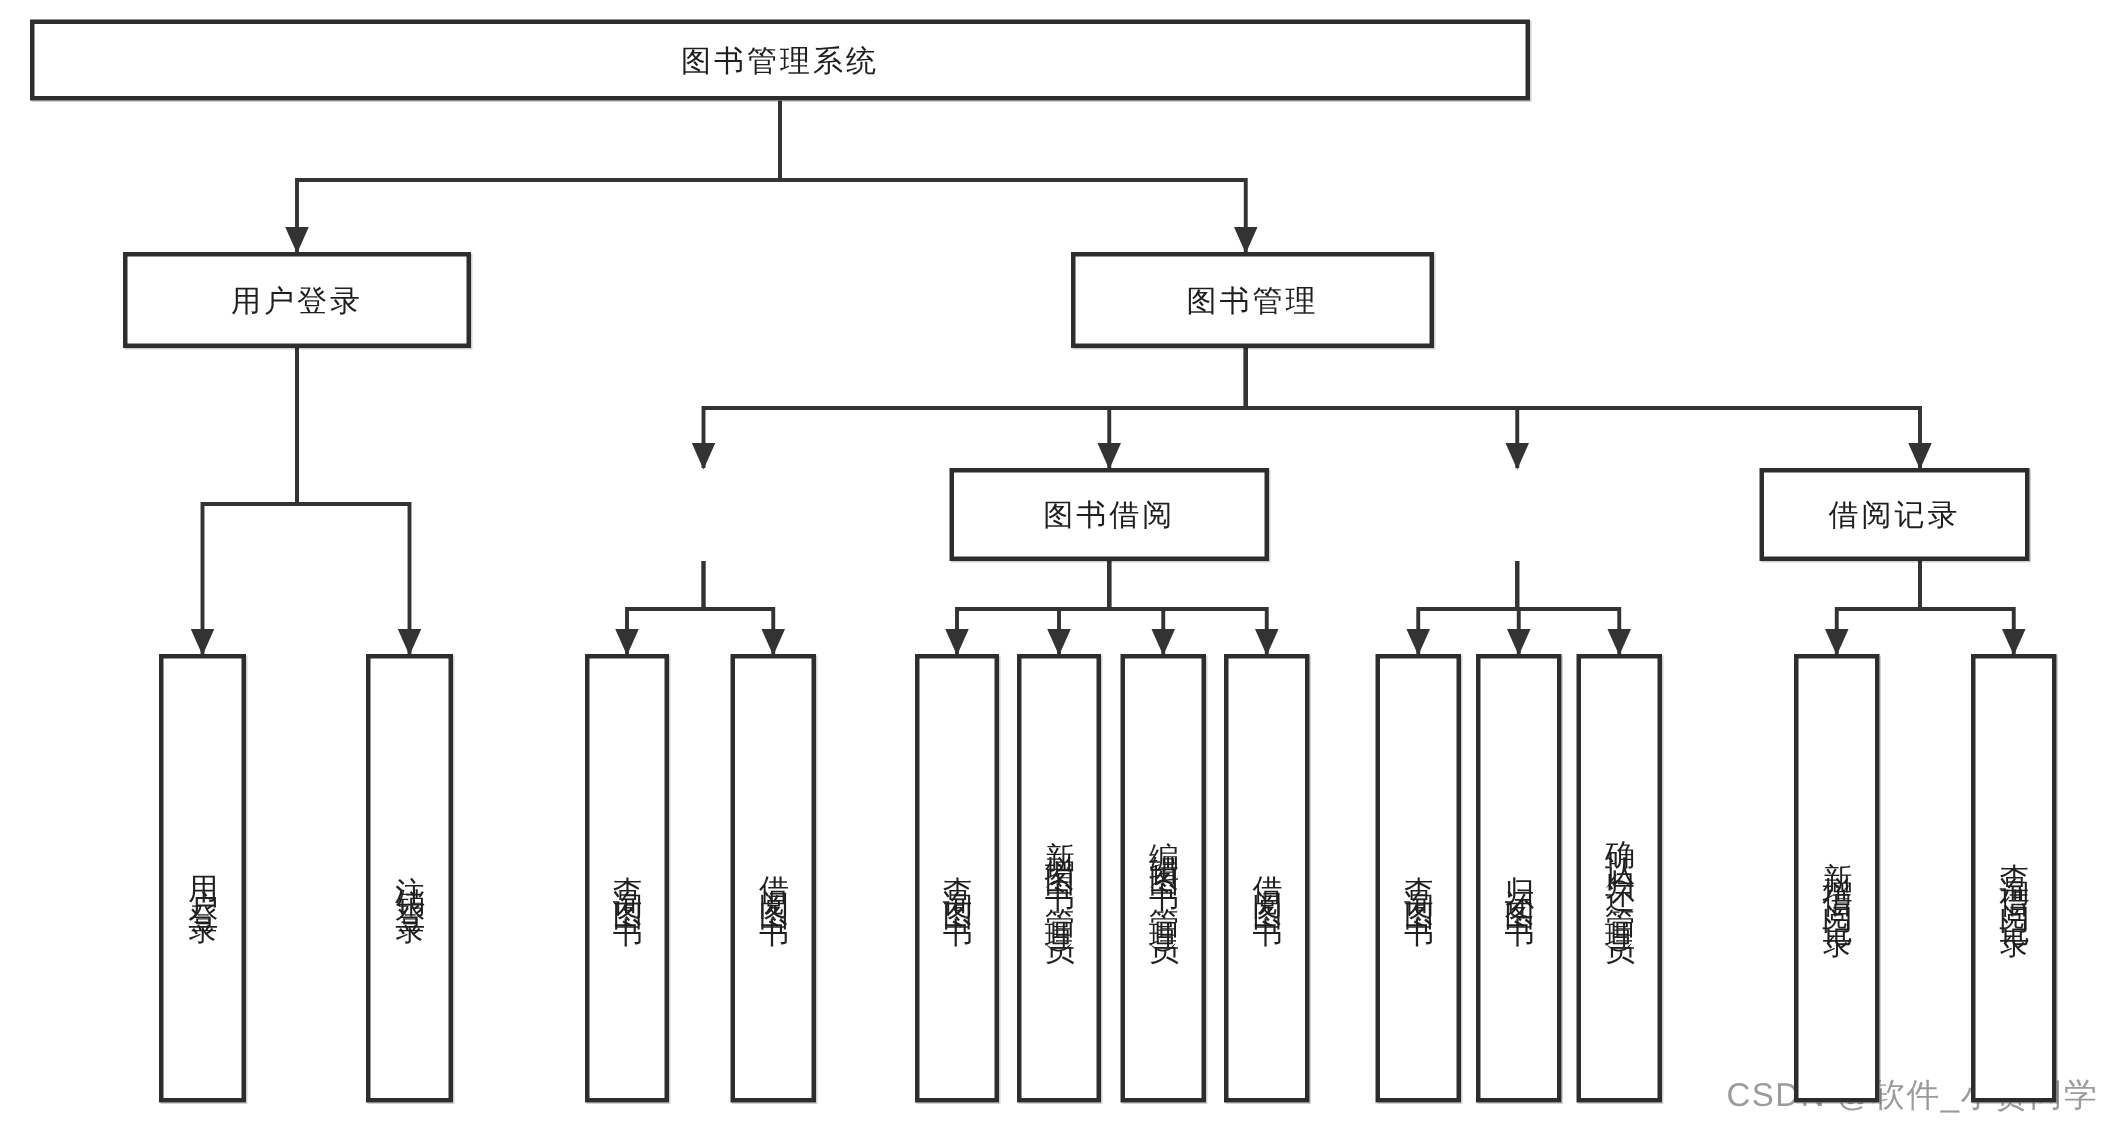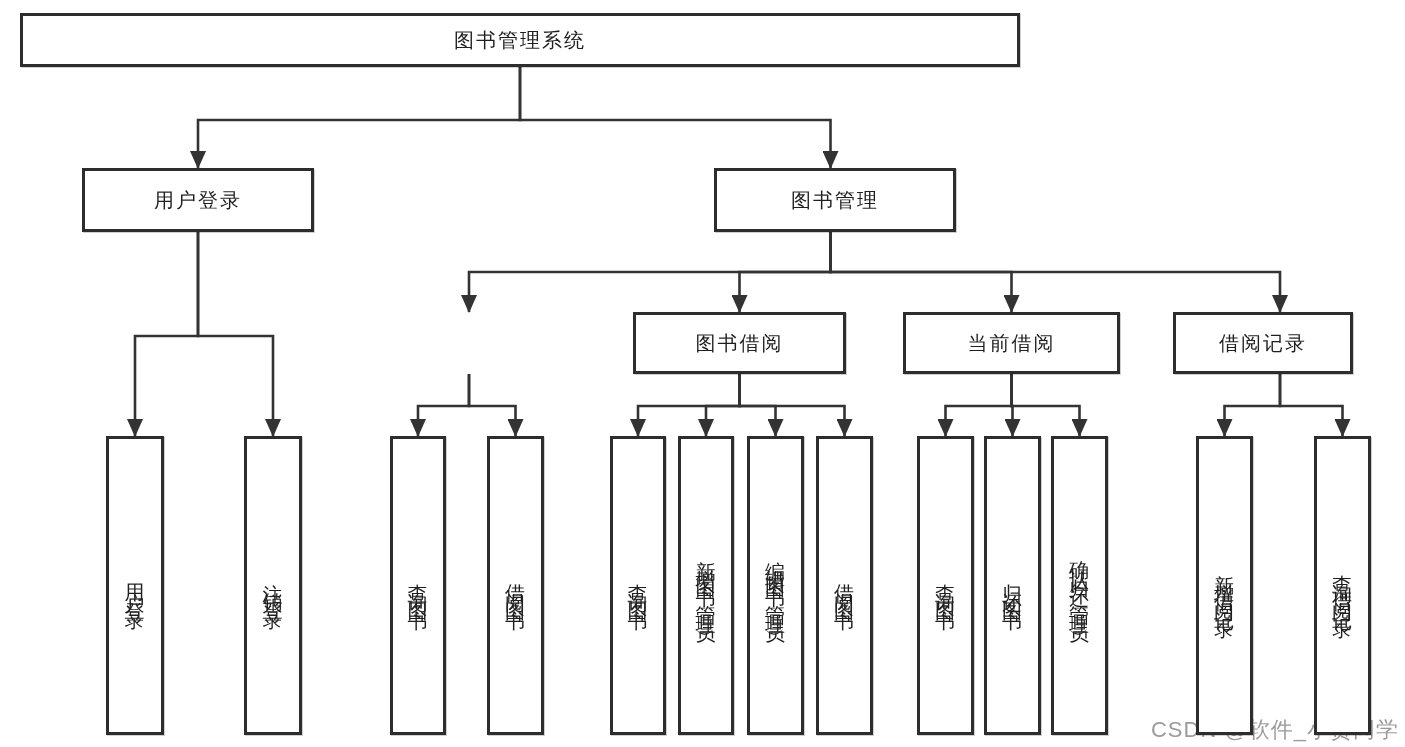--- a/index.html
+++ b/index.html
@@ -98,23 +98,20 @@
     </div>
     <div class="node" style="left: 82px; top: 168px; width: 232px; height: 64px;">
       <span class="label">用户登录</span>
     </div>
     <div class="node" style="left: 714px; top: 168px; width: 242px; height: 64px;">
       <span class="label">图书管理</span>
     </div>
     <div class="node" style="left: 633px; top: 312px; width: 213px; height: 62px;">
       <span class="label">图书借阅</span>
     </div>
-    <div class="node" style="left: 903px; top: 312px; width: 217px; height: 62px;">
-      <span class="label">当前借阅</span>
-    </div>
     <div class="node" style="left: 1173px; top: 312px; width: 180px; height: 62px;">
       <span class="label">借阅记录</span>
     </div>
     <div class="node vert" style="left: 106px; top: 436px; width: 58px; height: 299px;">
       <span class="label">用户登录</span>
     </div>
     <div class="node vert" style="left: 244px; top: 436px; width: 58px; height: 299px;">
       <span class="label">注销登录</span>
     </div>
     <div class="node vert" style="left: 390px; top: 436px; width: 56px; height: 299px;">

